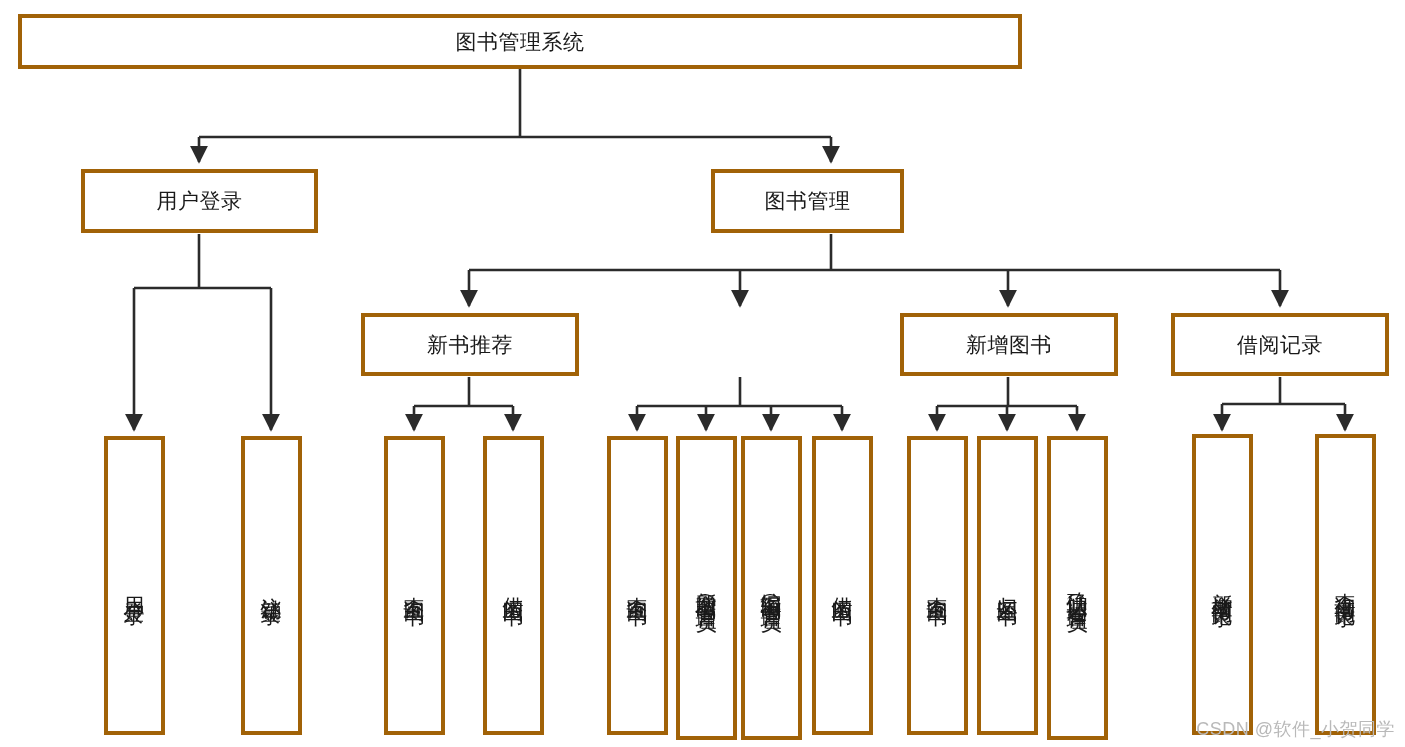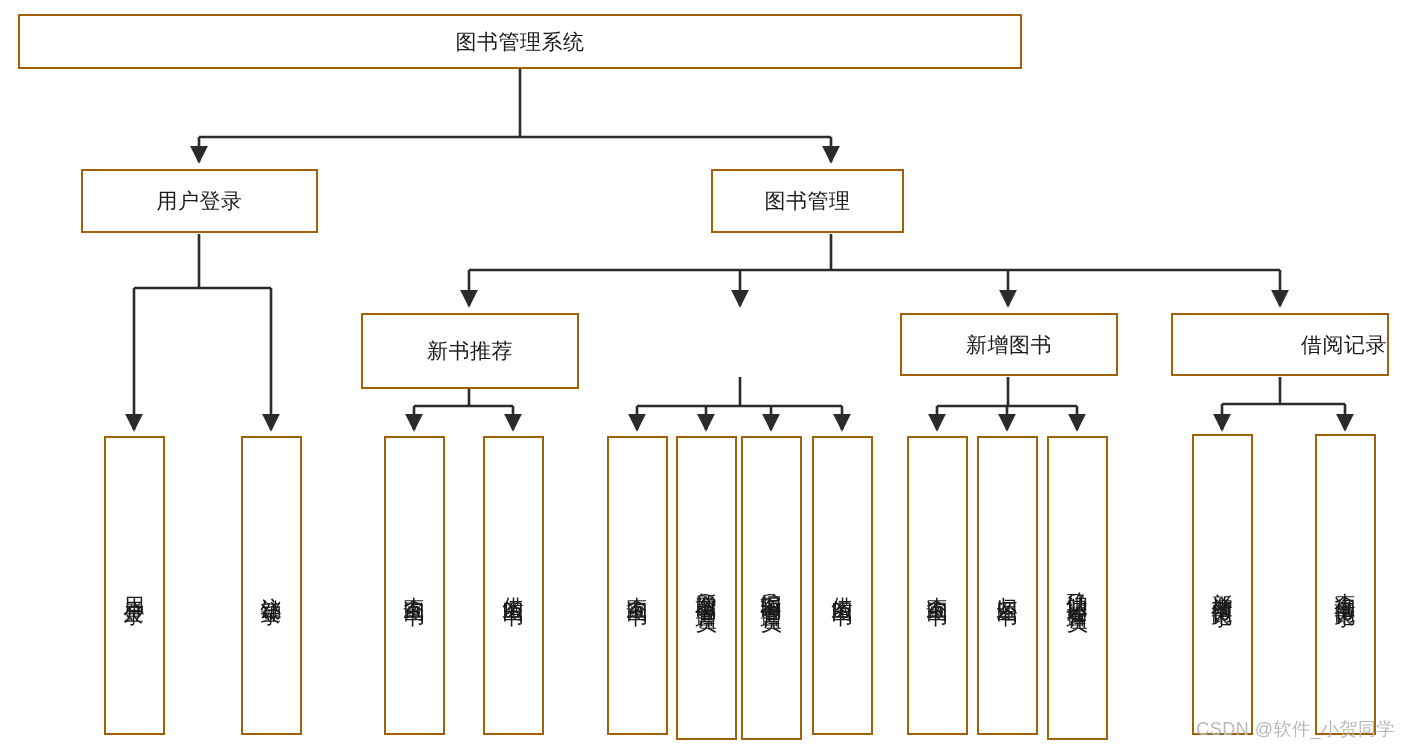--- a/index.html
+++ b/index.html
@@ -21,21 +21,21 @@
     position: absolute;
     left: 0;
     top: 0;
     width: 1405px;
     height: 747px;
   }
   .node {
     position: absolute;
     box-sizing: border-box;
     background: #ffffff;
-    border: 2px solid #a16207;
+    border: 4px solid #a16207;
     display: flex;
     align-items: center;
     justify-content: center;
     color: #1a1a1a;
   }
   .node-label {
     display: block;
     text-align: center;
     line-height: 1.22;
     letter-spacing: 0.5px;
@@ -127,27 +127,27 @@
     <span class="node-label">图书管理系统</span>
   </div>
 
   <div class="node horizontal" style="left:81px; top:169px; width:237px; height:64px;">
     <span class="node-label">用户登录</span>
   </div>
   <div class="node horizontal" style="left:711px; top:169px; width:193px; height:64px;">
     <span class="node-label">图书管理</span>
   </div>
 
-  <div class="node horizontal" style="left:361px; top:313px; width:218px; height:76px;">
+  <div class="node horizontal" style="left:361px; top:313px; width:218px; height:63px;">
     <span class="node-label">新书推荐</span>
   </div>
   <div class="node horizontal" style="left:900px; top:313px; width:218px; height:63px;">
     <span class="node-label">新增图书</span>
   </div>
-  <div class="node horizontal" style="left:1171px; top:313px; width:218px; height:63px;justify-content:flex-end;">
+  <div class="node horizontal" style="left:1171px; top:313px; width:218px; height:63px;">
     <span class="node-label">借阅记录</span>
   </div>
 
   <div class="node vertical" style="left:104px; top:436px; width:61px; height:299px;">
     <span class="node-label">用户登录</span>
   </div>
   <div class="node vertical" style="left:241px; top:436px; width:61px; height:299px;">
     <span class="node-label">注销登录</span>
   </div>
 

